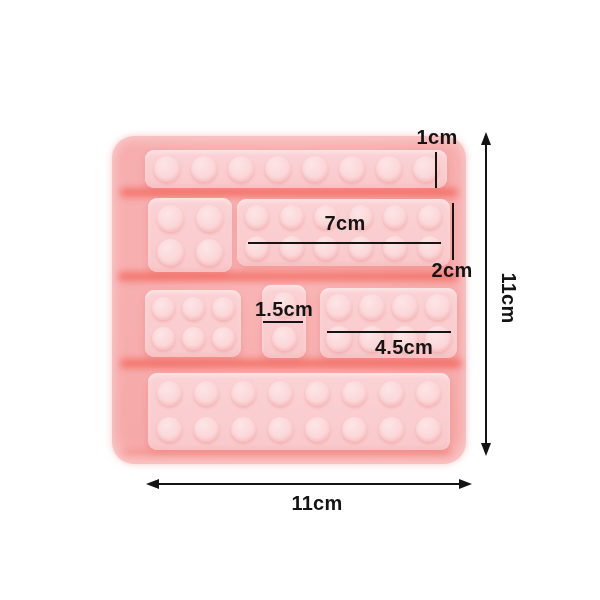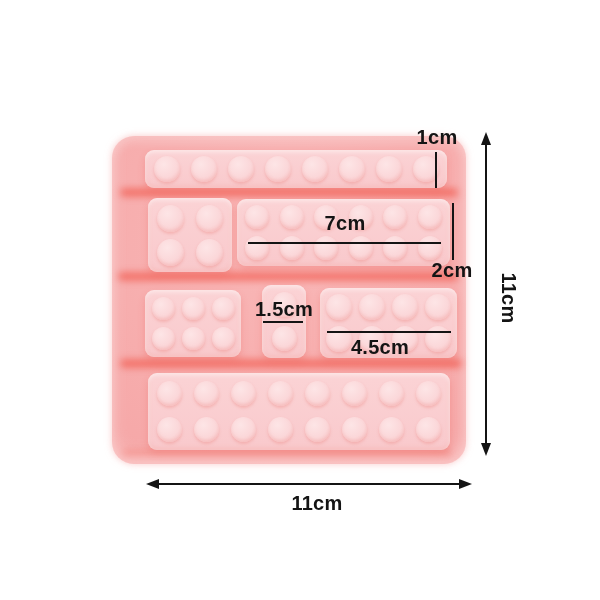--- a/index.html
+++ b/index.html
@@ -151,21 +151,21 @@
   <div class="dim-label" style="left:345px;top:223px;">7cm</div>
   <div class="dim-line" style="left:248px;top:242px;width:193px;height:2px;"></div>
 
   <div class="dim-line" style="left:452px;top:203px;width:2px;height:57px;"></div>
   <div class="dim-label" style="left:452px;top:270px;">2cm</div>
 
   <div class="dim-label" style="left:284px;top:309px;">1.5cm</div>
   <div class="dim-line" style="left:263px;top:321px;width:40px;height:2px;"></div>
 
   <div class="dim-line" style="left:327px;top:331px;width:124px;height:2px;"></div>
-  <div class="dim-label" style="left:380px;top:347px;">4.5cm</div>
+  <div class="dim-label" style="left:404px;top:347px;">4.5cm</div>
 
   <div class="arrow arrow-v" style="left:480px;top:132px;width:12px;height:324px;">
     <div class="shaft"></div>
     <div class="head head-top"></div>
     <div class="head head-bottom"></div>
   </div>
   <div class="dim-label rot" style="left:508px;top:298px;">11cm</div>
 
   <div class="arrow arrow-h" style="left:146px;top:478px;width:326px;height:12px;">
     <div class="shaft"></div>

